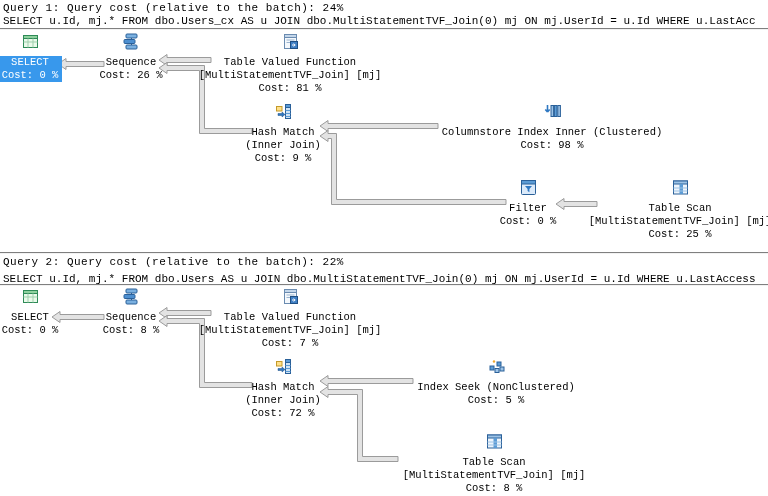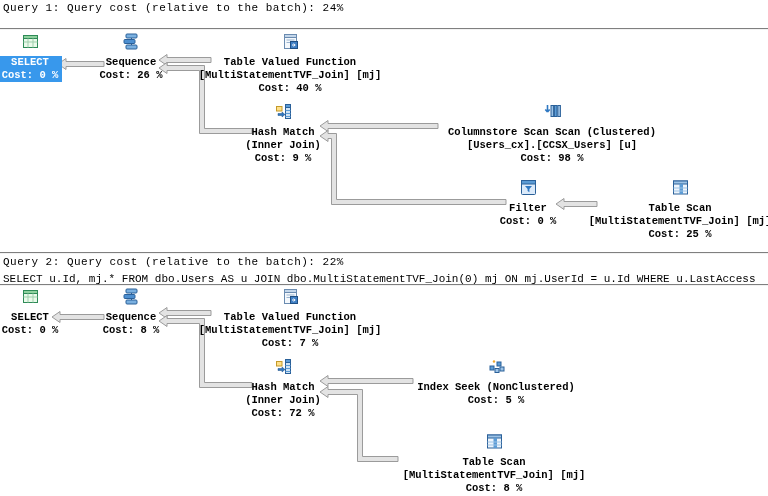--- a/index.html
+++ b/index.html
@@ -11,21 +11,21 @@
   .qtitle { position:absolute; left:3px; font-size:11px; line-height:13px; white-space:pre; letter-spacing:0.5px; }
   .qsql   { position:absolute; left:3px; font-size:11px; line-height:13px; white-space:pre; }
   .sep    { position:absolute; left:0; width:768px; height:1px; background:#7f7f7f; border-bottom:1px solid #f2f2f2; }
   .arrows { position:absolute; left:0; top:0; }
   .arrows path { fill:#e3e3e3; stroke:#9b9b9b; stroke-width:1; }
   .node {
     position:absolute; display:flex; flex-direction:column; align-items:center;
     font-size:10.5px; line-height:13px; text-align:center;
   }
   .node .ic { margin-bottom:6px; display:block; }
-  .nl { white-space:pre;font-weight:bold; }
+  .nl { white-space:pre; }
   .selbox { background:#3898ec; color:#ffffff; padding:0 4px; }
 </style>
 </head>
 <body>
 
 <div class="canvas">
 
   <svg class="arrows" width="768" height="496" viewBox="0 0 768 496">
 
     <path d="M58 64 L66 58.5 L66 61.5 L104 61.5 L104 66.5 L66 66.5 L66 69.5 Z"></path>
@@ -36,20 +36,21 @@
     <path d="M556 204 L564 198.5 L564 201.5 L597 201.5 L597 206.5 L564 206.5 L564 209.5 Z"></path>
 
     <path d="M52 317 L60 311.5 L60 314.5 L104 314.5 L104 319.5 L60 319.5 L60 322.5 Z"></path>
     <path d="M159 313 L167 307.5 L167 310.5 L211 310.5 L211 315.5 L167 315.5 L167 318.5 Z"></path>
     <path d="M159 321 L167 315.5 L167 318.5 L204.5 318.5 L204.5 382.5 L252 382.5 L252 387.5 L199.5 387.5 L199.5 323.5 L167 323.5 L167 326.5 Z"></path>
     <path d="M320 381 L328 375.5 L328 378.5 L413 378.5 L413 383.5 L328 383.5 L328 386.5 Z"></path>
     <path d="M320 392 L328 386.5 L328 389.5 L362.5 389.5 L362.5 456.5 L398 456.5 L398 461.5 L357.5 461.5 L357.5 394.5 L328 394.5 L328 397.5 Z"></path>
   </svg>
 
   <div class="qtitle" style="top:2px">Query 1: Query cost (relative to the batch): 24%</div>
+  <div class="qsql" style="top:15px">SELECT u.Id, mj.* FROM dbo.Users_cx AS u JOIN dbo.MultiStatementTVF_Join(0) mj ON mj.UserId = u.Id WHERE u.LastAcc</div>
   <div class="sep" style="top:28px"></div>
 
   <div class="node" style="left:-30px; top:33px; width:120px">
     <svg class="ic" width="17" height="17" viewBox="0 0 17 17">
       <rect x="1.5" y="2.5" width="14" height="12" fill="#eafaea" stroke="#2e8b57"></rect>
       <rect x="1.5" y="2.5" width="14" height="3" fill="#8fd19e" stroke="#2e8b57"></rect>
       <line x1="1.5" y1="9" x2="15.5" y2="9" stroke="#9fcfad"></line>
       <line x1="6" y1="5.5" x2="6" y2="14.5" stroke="#9fcfad"></line>
       <line x1="11" y1="5.5" x2="11" y2="14.5" stroke="#9fcfad"></line>
     </svg>
@@ -75,21 +76,21 @@
     <svg class="ic" width="17" height="17" viewBox="0 0 17 17">
       <rect x="2.5" y="1.5" width="12" height="14" fill="#f4f8fc" stroke="#6a8bb0"></rect>
       <rect x="2.5" y="1.5" width="12" height="3" fill="#c3d6ea" stroke="#6a8bb0"></rect>
       <line x1="4.5" y1="7" x2="12.5" y2="7" stroke="#9ab4cf"></line>
       <line x1="4.5" y1="9.5" x2="12.5" y2="9.5" stroke="#9ab4cf"></line>
       <rect x="8.5" y="8.5" width="7" height="7" fill="#3f7fc4" stroke="#1f4f84"></rect>
       <path d="M10 12 h3 m-1.3 -1.5 l1.5 1.5 l-1.5 1.5" stroke="#ffffff" fill="none"></path>
     </svg>
     <div class="nl">Table Valued Function</div>
     <div class="nl">[MultiStatementTVF_Join] [mj]</div>
-    <div class="nl">Cost: 40 %</div>
+    <div class="nl">Cost: 81 %</div>
   </div>
 
   <div class="node" style="left:213px; top:103px; width:140px">
     <svg class="ic" width="17" height="17" viewBox="0 0 17 17">
       <rect x="10.5" y="1.5" width="5" height="14" fill="#cfe3f5" stroke="#2a6099"></rect>
       <rect x="10.5" y="1.5" width="5" height="3" fill="#5b9bd5" stroke="#2a6099"></rect>
       <line x1="10.5" y1="7.5" x2="15.5" y2="7.5" stroke="#5b9bd5"></line>
       <line x1="10.5" y1="10.5" x2="15.5" y2="10.5" stroke="#5b9bd5"></line>
       <line x1="10.5" y1="13.5" x2="15.5" y2="13.5" stroke="#5b9bd5"></line>
       <rect x="1.5" y="3.5" width="5.5" height="4.5" fill="#ffe08a" stroke="#c49a2a"></rect>
@@ -100,22 +101,21 @@
     <div class="nl">Cost: 9 %</div>
   </div>
 
   <div class="node" style="left:422px; top:103px; width:260px">
     <svg class="ic" width="17" height="17" viewBox="0 0 17 17">
       <path d="M3.5 2 v7 M3.5 9 l-2.2 -2.5 M3.5 9 l2.2 -2.5" stroke="#2f78c2" stroke-width="1.6" fill="none"></path>
       <rect x="7" y="2.5" width="2.6" height="11" fill="#9dc3e6" stroke="#2a6099"></rect>
       <rect x="10.4" y="2.5" width="2.6" height="11" fill="#5b9bd5" stroke="#2a6099"></rect>
       <rect x="13.8" y="2.5" width="2.6" height="11" fill="#9dc3e6" stroke="#2a6099"></rect>
     </svg>
-    <div class="nl">Columnstore Scan Scan (Clustered)</div>
-    <div class="nl">[Users_cx].[CCSX_Users] [u]</div>
+    <div class="nl">Columnstore Index Inner (Clustered)</div>
     <div class="nl">Cost: 98 %</div>
   </div>
 
   <div class="node" style="left:468px; top:179px; width:120px">
     <svg class="ic" width="17" height="17" viewBox="0 0 17 17">
       <rect x="1.5" y="1.5" width="14" height="14" rx="1" fill="#dbeafa" stroke="#2a6099"></rect>
       <rect x="1.5" y="1.5" width="14" height="3.5" fill="#5b9bd5" stroke="#2a6099"></rect>
       <path d="M5 7 h7 l-2.6 3 v3.2 l-1.8 -1.2 v-2 z" fill="#2f78c2"></path>
     </svg>
     <div class="nl">Filter</div>

